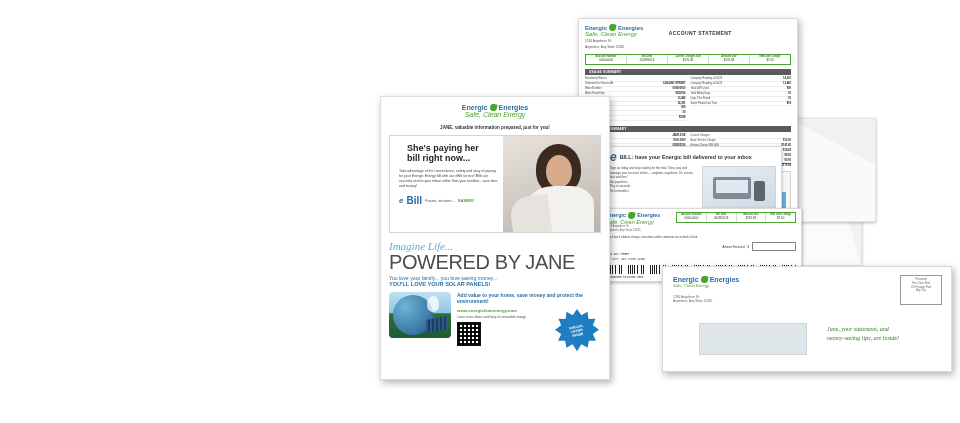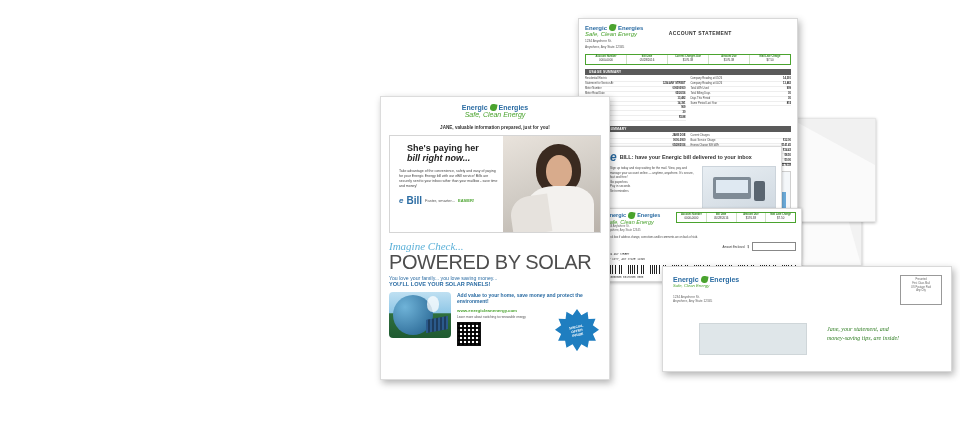--- a/index.html
+++ b/index.html
@@ -406,40 +406,40 @@
         <span class="leafdot"></span>
         <span class="w2">Energies</span>
       </div>
       <div class="tagline ins-brand" style="text-align:center;">Safe, Clean Energy</div>
       <div class="ins-hook">JANE, valuable information prepared, just for you!</div>
     </div>
 
     <div class="ins-panel">
       <div class="ins-copy">
         <div class="ins-h">She's paying her</div>
-        <div class="ins-h" style="margin-top:-4px;font-style:italic;">bill right now...</div>
+        <div class="ins-h" style="margin-top:-4px;">bill right now...</div>
         <div class="ins-p">Take advantage of the convenience, safety and easy of paying for your Energic Energy bill with our eBill service! Bills are securely sent to your inbox rather than your mailbox - save time and money!</div>
         <div class="ebill">
           <span class="e">e</span>
           <span class="b">Bill</span>
           <span class="t">Faster, smarter...</span>
           <span class="t"><em>EASIER!</em></span>
         </div>
       </div>
       <div class="ins-photo">
         <span class="ph-hair"></span>
         <span class="ph-face"></span>
         <span class="ph-body"></span>
         <span class="ph-arm"></span>
       </div>
     </div>
 
     <div class="solar">
-      <div class="imagine">Imagine Check...</div>
-      <div class="powered">POWERED BY SOLAR</div>
+      <div class="imagine">Imagine Life...</div>
+      <div class="powered">POWERED BY JANE</div>
       <div class="solar-sub1">You love your family... you love saving money...</div>
       <div class="solar-sub2">YOU'LL LOVE YOUR SOLAR PANELS!</div>
 
       <div class="solar-row">
         <div class="globe">
           <span class="ball"></span>
           <span class="panel"></span>
           <span class="bulb"></span>
         </div>
         <div class="solar-cta">

